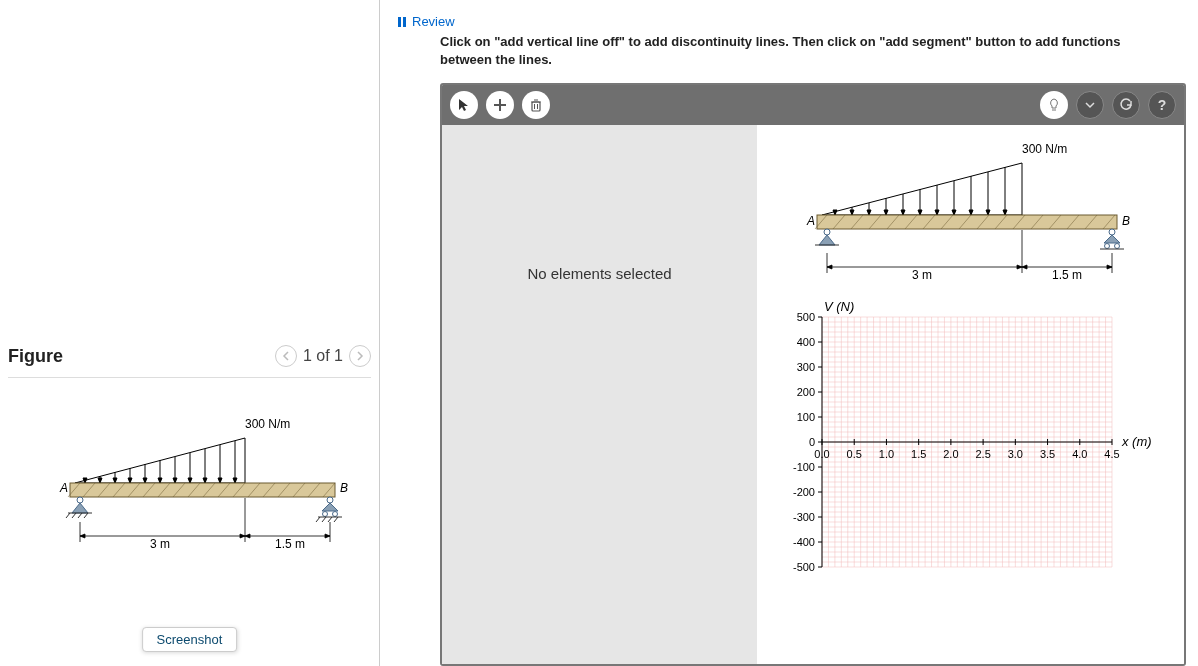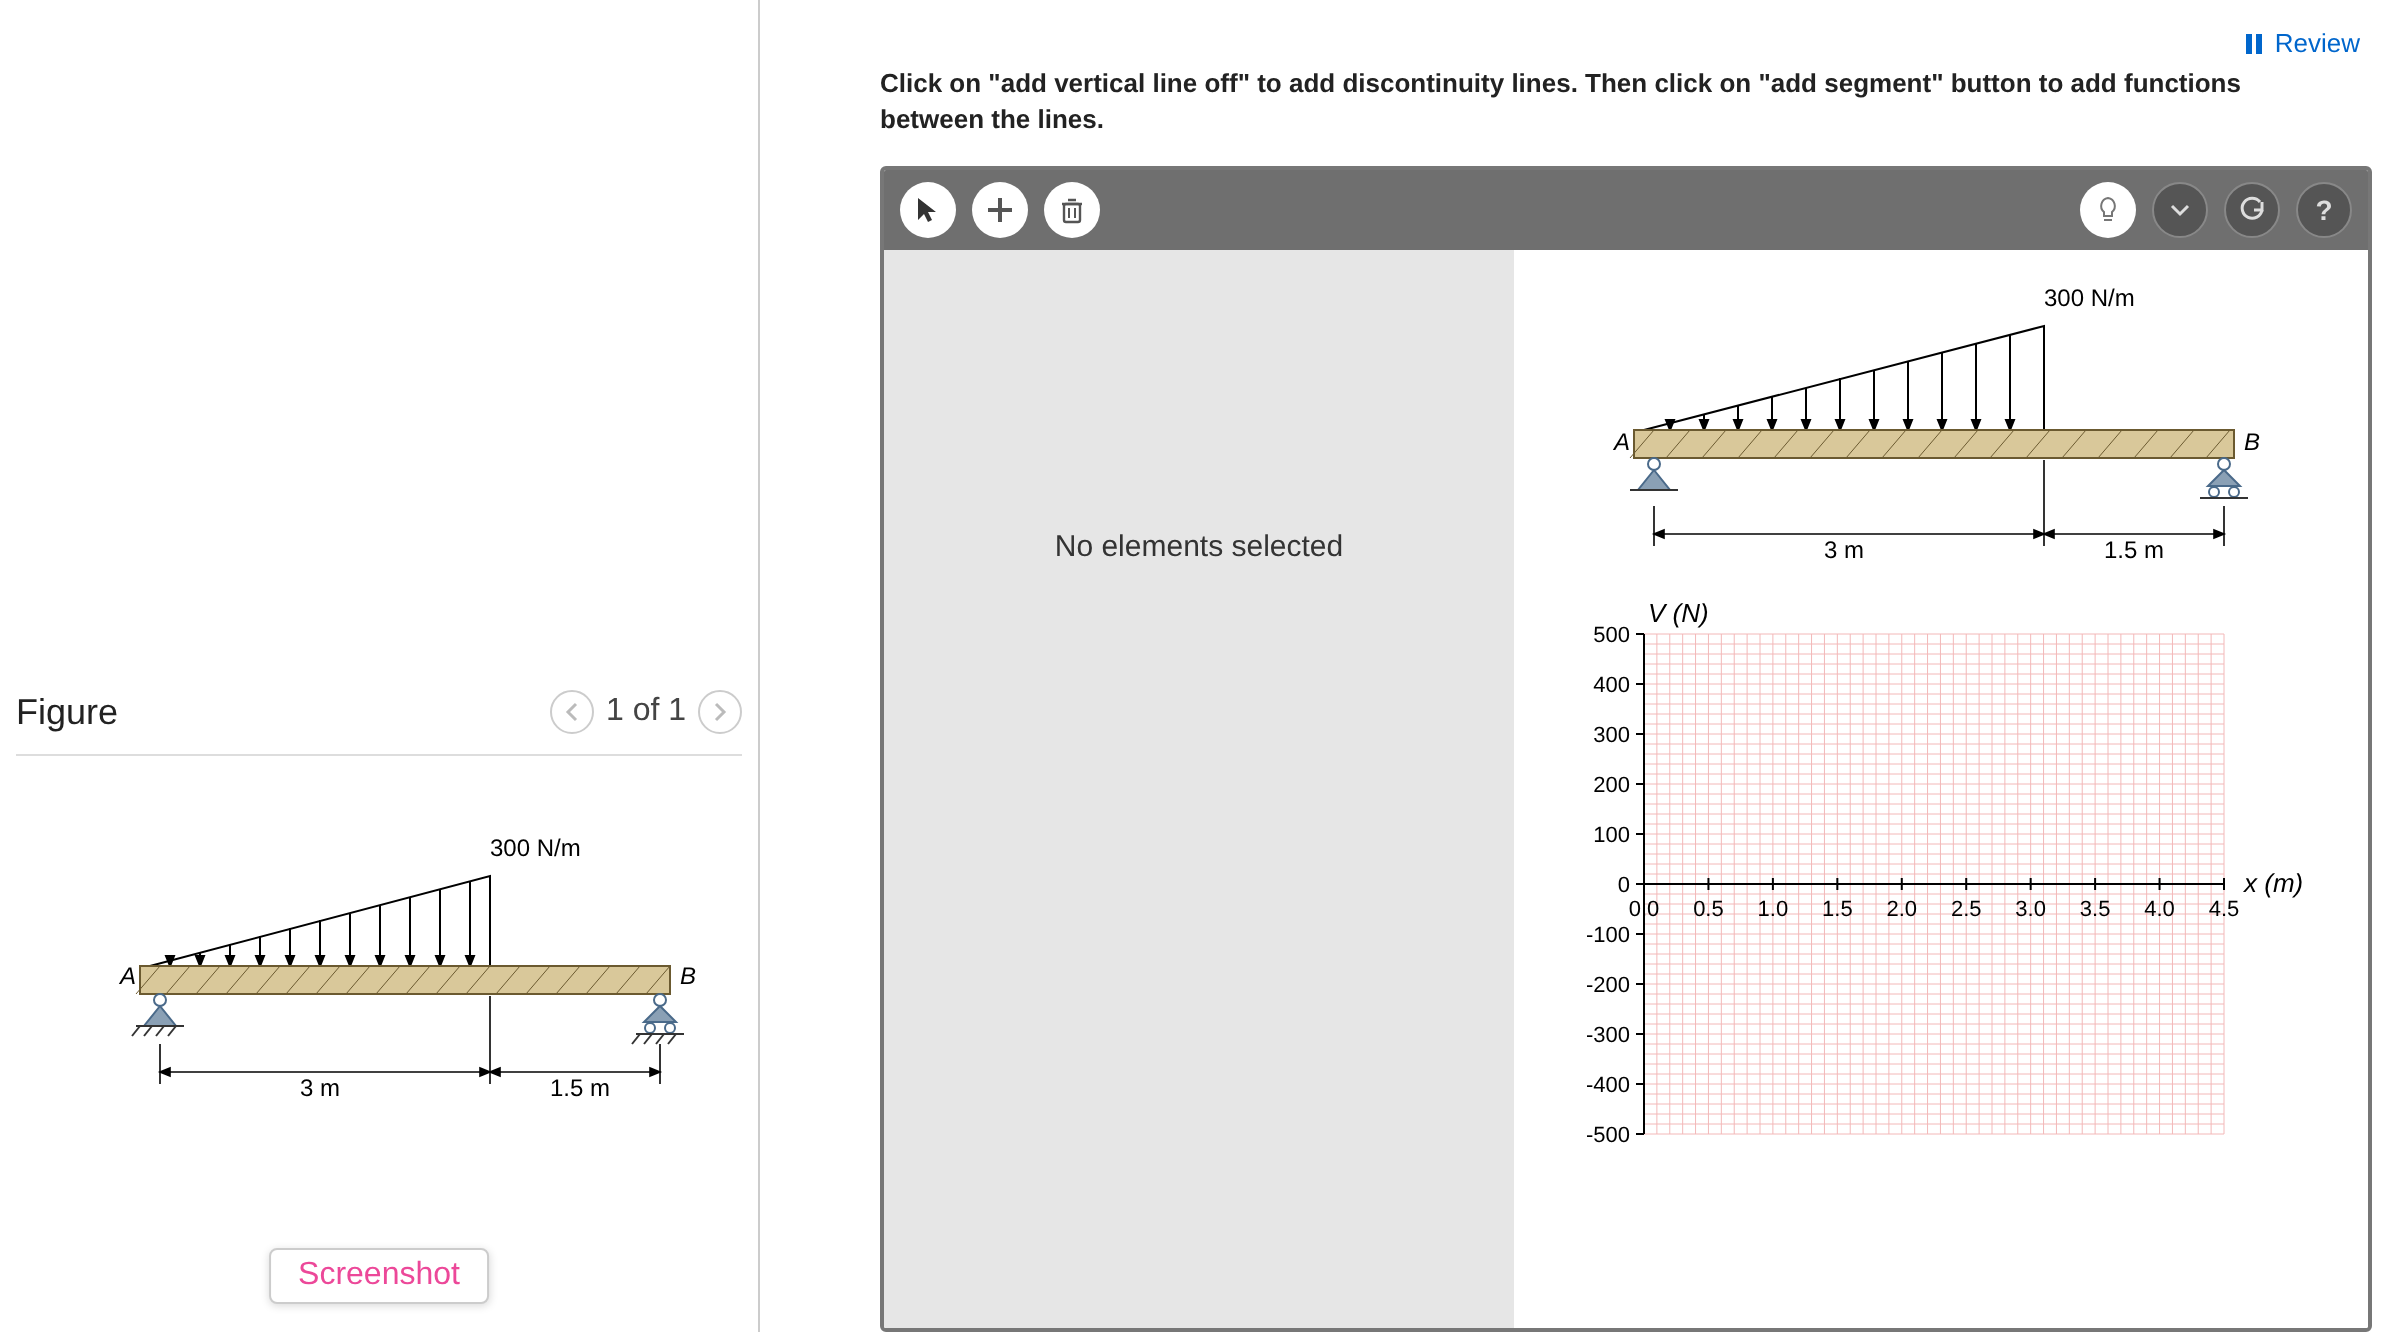--- a/index.html
+++ b/index.html
@@ -32,40 +32,40 @@
     margin-top: auto;
     padding: 0 8px 8px 8px;
   }
   .figure-header {
     display: flex;
     align-items: center;
     justify-content: space-between;
     border-bottom: 1px solid #ddd;
     padding: 8px 0 10px 0;
   }
-  .figure-title { font-size: 18px; font-weight: normal; }
+  .figure-title { font-size: 18px; font-weight: bold; }
   .figure-nav { display: flex; align-items: center; gap: 6px; font-size: 16px; color: #444; }
   .nav-btn {
     width: 22px; height: 22px;
     border: 1px solid #ccc; border-radius: 11px;
     display:flex; align-items:center; justify-content:center;
     color:#aaa; cursor:pointer; background:#fff;
   }
   .figure-body { padding: 30px 10px 10px 10px; position: relative; height: 280px; }
   .beam-svg { display:block; margin: 0 auto; }
   .screenshot-pill {
     position: absolute; bottom: 6px; left: 50%; transform: translateX(-50%);
     background:#fff; border:1px solid #ccc; border-radius:4px;
-    padding:4px 14px; font-size:16px; color:#ec4899;
+    padding:4px 14px; font-size:13px; color:#0c4a6e;
     box-shadow:0 1px 4px rgba(0,0,0,.15);
   }
 
   .right-panel { flex:1; display:flex; flex-direction:column; padding: 0; }
   .review-row {
-    display:flex; justify-content:flex-end; align-items:center;
+    display:flex; align-items:center;
     padding: 14px 18px 4px 18px;
   }
   .review-link { color:#0066cc; font-size:13px; display:flex; align-items:center; gap:4px; cursor:pointer;}
   .pause-icon { width:10px; height:10px; display:inline-flex; gap:2px; }
   .pause-icon span { width:3px; height:10px; background:#0066cc; }
 
   .instructions { padding: 0 60px 10px 60px; line-height:1.4; }
   .instr-title { margin-bottom:6px; }
   .instr-bold { font-weight:bold; }
 

